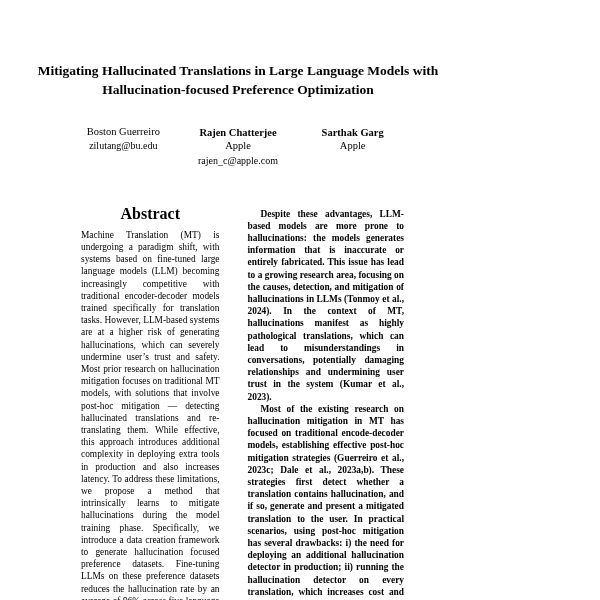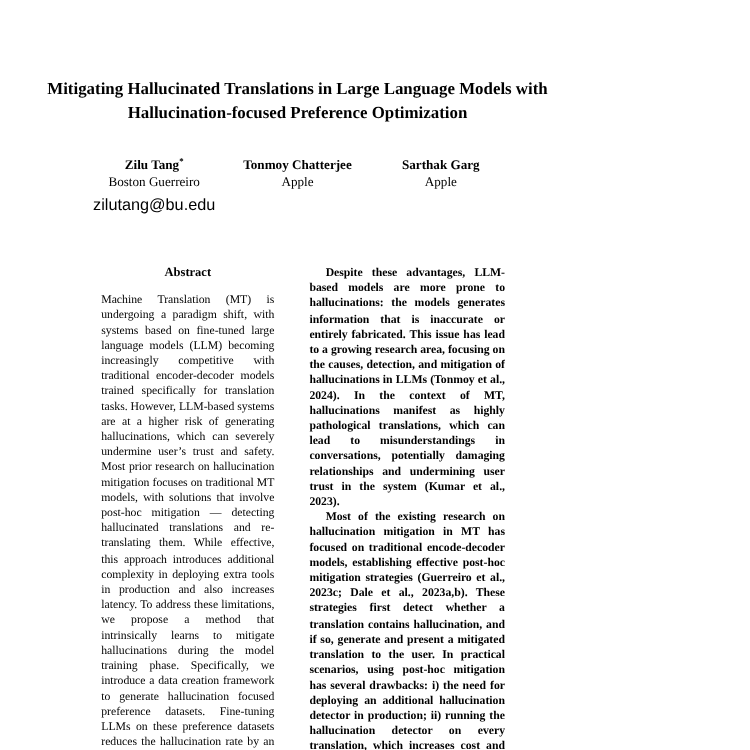--- a/index.html
+++ b/index.html
@@ -25,43 +25,43 @@
   .authors {
     display: flex;
     padding: 0 66px;
     margin-top: 26px;
   }
   .author { flex: 1; text-align: center; }
   .author .name { font-weight: bold; font-size: 10.5px; line-height: 1.3; }
   .author .name sup { font-size: 7px; }
   .author .affil { font-size: 10.5px; line-height: 1.25; }
   .author .email {
-    font-family: Liberation Sans, sans-serif;
-    font-size: 13px;
+    font-family: Liberation Serif, serif;
+    font-size: 10px;
     line-height: 1.5;
     letter-spacing: 0px;
   }
   .columns {
     display: flex;
     gap: 19px;
     padding: 0 72px;
     margin-top: 40px;
   }
   .col {
     flex: 1;
     min-width: 0;
     font-size: 9.4px;
     line-height: 12.2px;
     text-align: justify;
     hyphens: auto;
   }
   .abstract-head {
     text-align: center;
     font-weight: bold;
-    font-size: 10px;
+    font-size: 16px;
     margin-bottom: 9px;
   }
   .abstract-body { padding: 0 9px; }
   .section-head {
     display: flex;
     gap: 14px;
     font-weight: bold;
     font-size: 10.8px;
     margin-top: 13px;
     margin-bottom: 8px;
@@ -72,27 +72,27 @@
 </style>
 </head>
 <body>
 
 <div class="page">
 
   <h1 class="title">Mitigating Hallucinated Translations in Large Language Models with Hallucination-focused Preference Optimization</h1>
 
   <div class="authors">
     <div class="author">
-      <div class="name"><span>Zilu Tang</span><sup>*</sup></div>
       <div class="affil">Boston Guerreiro</div>
       <div class="email">zilutang@bu.edu</div>
     </div>
     <div class="author">
-      <div class="name"><span>Tonmoy Chatterjee</span><sup></sup></div>
+      <div class="name"><span>Rajen Chatterjee</span><sup></sup></div>
       <div class="affil">Apple</div>
+      <div class="email">rajen_c@apple.com</div>
     </div>
     <div class="author">
       <div class="name"><span>Sarthak Garg</span><sup></sup></div>
       <div class="affil">Apple</div>
     </div>
   </div>
 
   <div class="columns">
 
     <div class="col">

